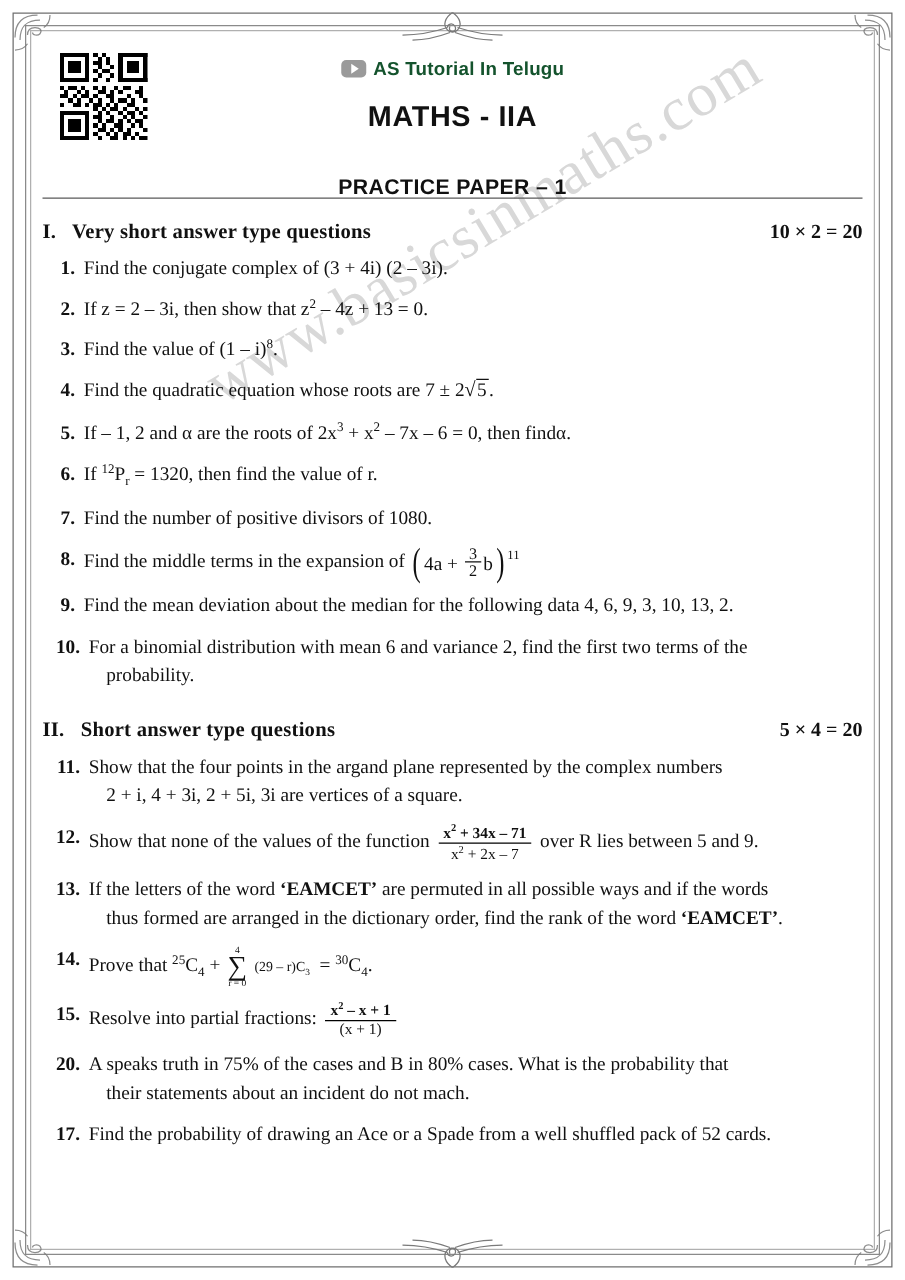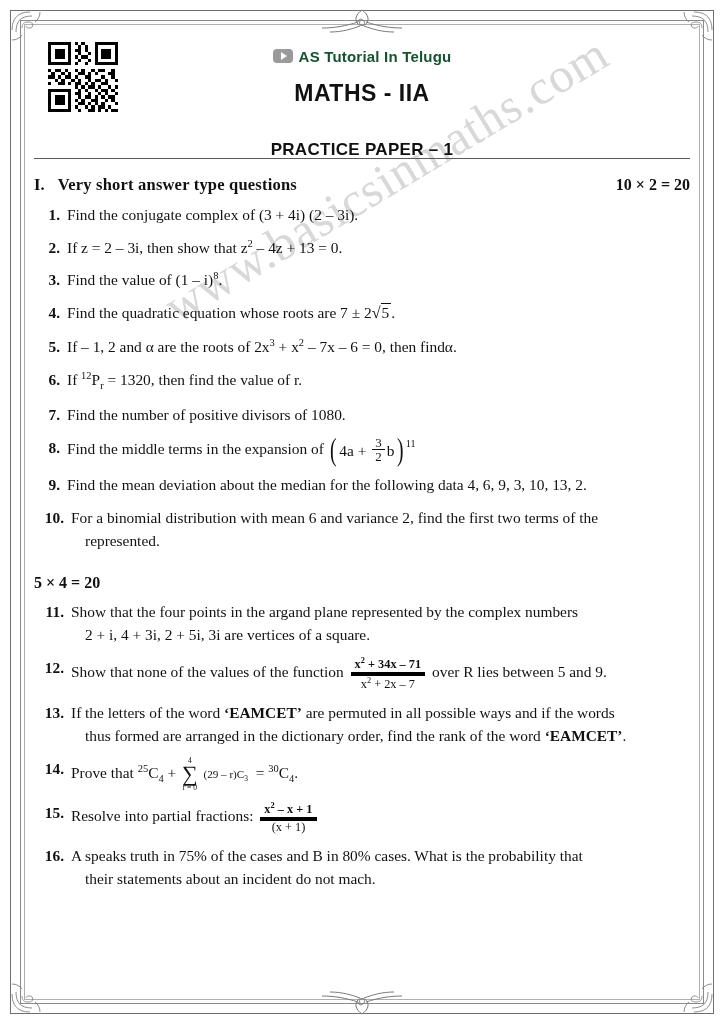--- a/index.html
+++ b/index.html
@@ -156,21 +156,21 @@
     margin:0 2px;
   }
   .frac .n{display:block;padding:0 3px;}
   .frac .d{display:block;border-top:1px solid #111;padding:0 3px;}
 
   .bigfrac{
     display:inline-block;vertical-align:middle;
     text-align:center;font-size:.80em;line-height:1.12;margin:0 3px;
   }
   .bigfrac .n{display:block;padding:0 4px;font-weight:bold;}
-  .bigfrac .d{display:block;border-top:4px solid #000000;padding:0 4px;}
+  .bigfrac .d{display:block;border-top:1px solid #000000;padding:0 4px;}
 
   
   .sqrt{display:inline-block;}
   .sqrt .rad{font-size:1.05em;}
   .sqrt .body{border-top:1px solid #111;padding:0 2px 0 1px;}
 
   
   .bigparen{
     display:inline-flex;align-items:center;vertical-align:middle;
   }
@@ -457,26 +457,31 @@
       </li>
 
       <li class="q">
         <span class="num">9.</span>
         <span class="txt">Find the  mean deviation about the median for the following data 4, 6, 9, 3, 10, 13, 2.</span>
       </li>
 
       <li class="q wide">
         <span class="num">10.</span>
         <span class="txt">For a binomial distribution with mean 6 and variance 2, find the first two terms of the
-          <span class="indent">represented.</span>
+          <span class="indent">probability.</span>
         </span>
       </li>
     </ol>
 
     <div class="sec-head" style="margin-top:22px;">
+      <div class="lbl">
+        <span>II.</span>
+        &nbsp;
+        <span>Short answer type questions</span>
+      </div>
       <div class="marks-right">5 × 4 = 20</div>
     </div>
 
     <ol class="qs">
 
       <li class="q wide">
         <span class="num">11.</span>
         <span class="txt">Show that the four points in the argand plane represented by the complex numbers
           <span class="indent">2 + i, 4 + 3i, 2 + 5i, 3i are vertices of a square.</span>
         </span>
@@ -509,22 +514,26 @@
       </li>
 
       <li class="q wide">
         <span class="num">15.</span>
         <span class="txt">Resolve into partial fractions:
           <span class="bigfrac"><span class="n">x<sup>2</sup> – x + 1</span><span class="d">(x + 1)</span></span>
         </span>
       </li>
 
       <li class="q wide">
-        <span class="num">16.</span>
+        <span class="num">20.</span>
         <span class="txt">A speaks truth in 75% of the cases and B in 80% cases. What is the probability that
           <span class="indent">their statements about an incident do not mach.</span>
         </span>
       </li>
 
+      <li class="q wide">
+        <span class="num">17.</span>
+        <span class="txt">Find the probability of drawing an Ace or a Spade from a well shuffled pack of 52 cards.</span>
+      </li>
     </ol>
 
   </div>
 </div>
 
 </body></html>

